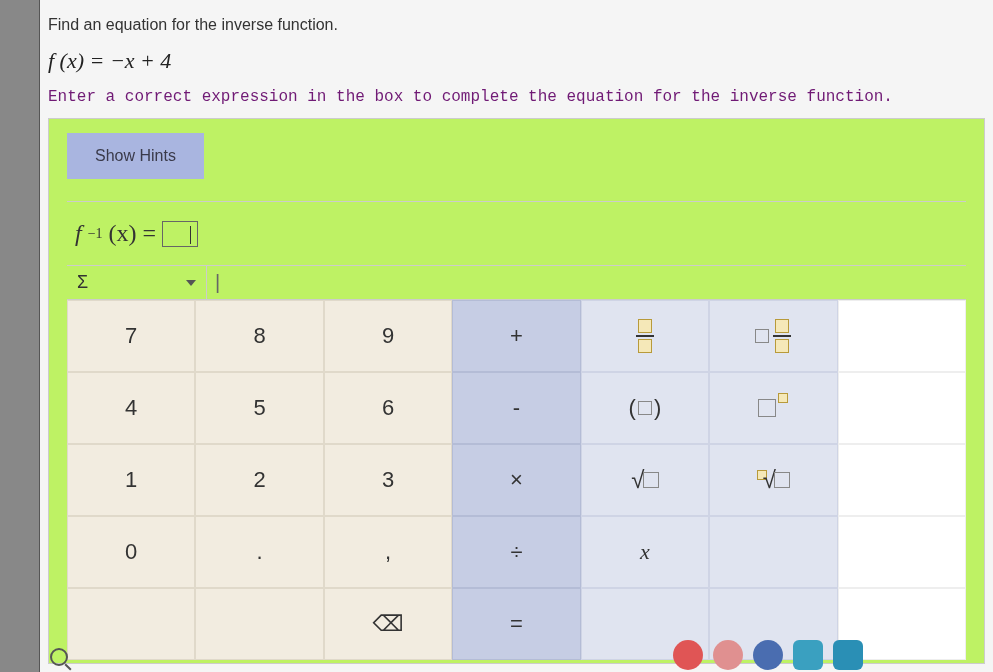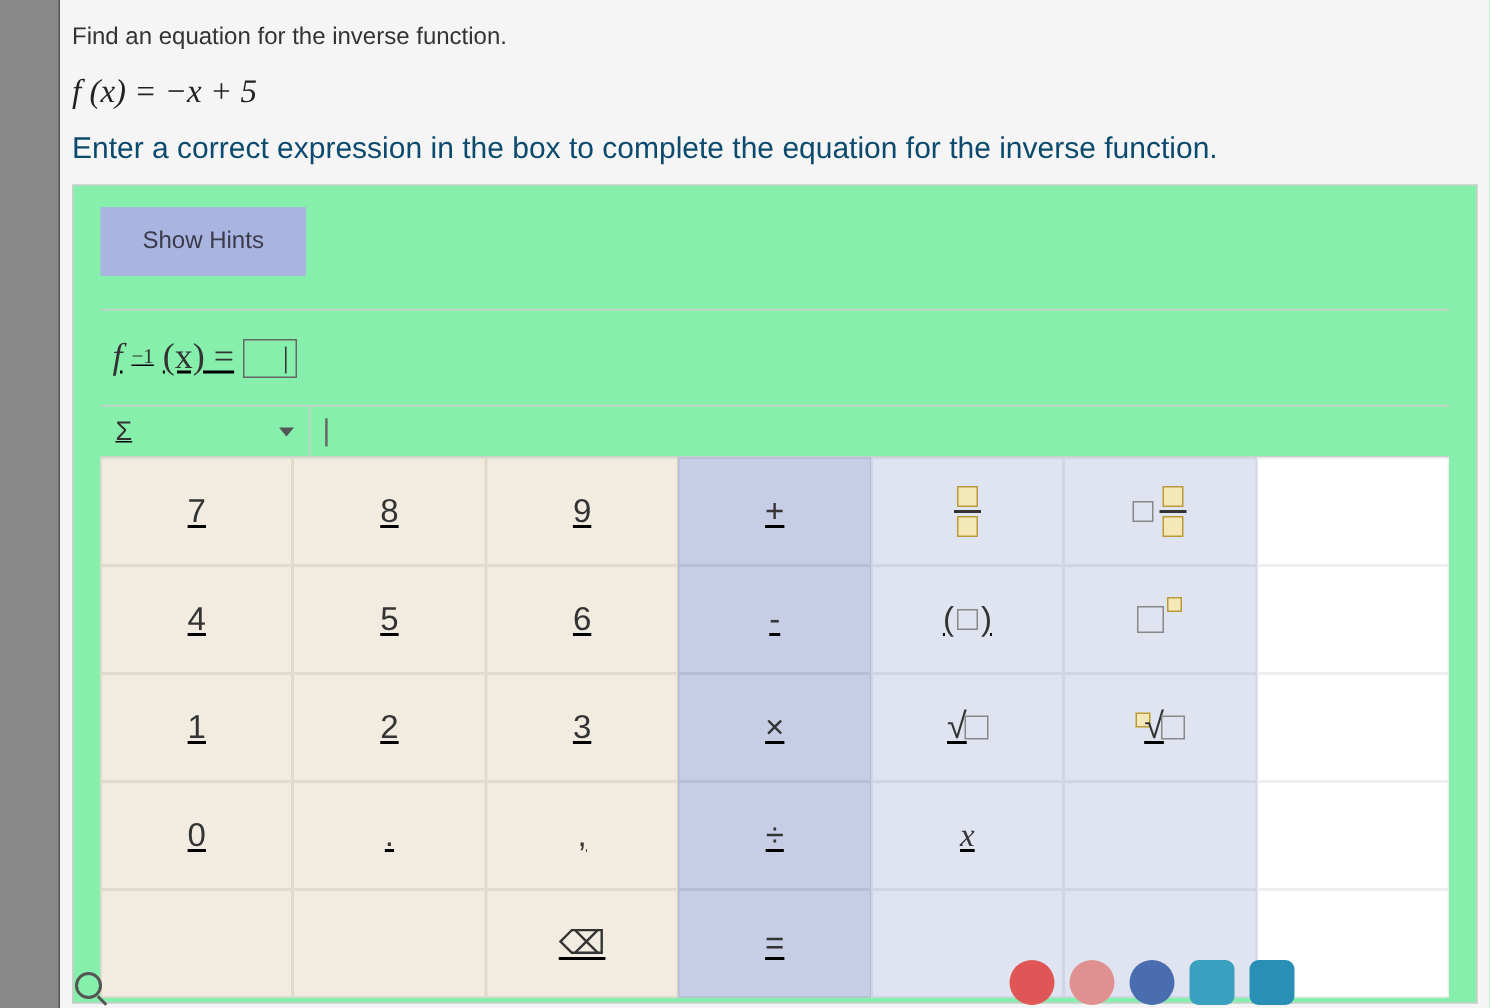--- a/index.html
+++ b/index.html
@@ -31,29 +31,29 @@
       margin-bottom: 14px;
     }
     .equation {
       font-family: "Times New Roman", serif;
       font-size: 22px;
       font-style: italic;
       color: #222;
       margin-bottom: 14px;
     }
     .instruction-2 {
-      font-size: 20px;
-      color: #0c4a6e;
+      font-size: 16px;
+      color: #701a75;
       margin-bottom: 12px;
+      font-family: Liberation Mono, monospace;
     }
     .work-panel {
       border: 1px solid #ccc;
-      background: #86efac;
+      background: #bef264;
       padding: 14px 18px 3px 18px;
-      text-decoration: underline;
     }
     .hints-btn {
       background: #a9b5e0;
       color: #3a3a4a;
       border: none;
       padding: 14px 28px;
       font-size: 16px;
       cursor: pointer;
       margin-bottom: 22px;
     }
@@ -182,21 +182,21 @@
     }
     .tb { width: 30px; height: 30px; border-radius: 50%; }
   </style>
 </head>
 <body>
 
 <div class="scrollbar"></div>
 
 <div class="content">
   <div class="instruction-1">Find an equation for the inverse function.</div>
-  <div class="equation">f (x) = −x + 5</div>
+  <div class="equation">f (x) = −x + 4</div>
   <div class="instruction-2">Enter a correct expression in the box to complete the equation for the inverse function.</div>
 
   <div class="work-panel">
     <button class="hints-btn">Show Hints</button>
 
     <div class="answer-row">
       <span style="font-style:italic;">f</span>
       <sup>−1</sup>
       <span>(x) =</span>
       <span class="input-box"></span>

